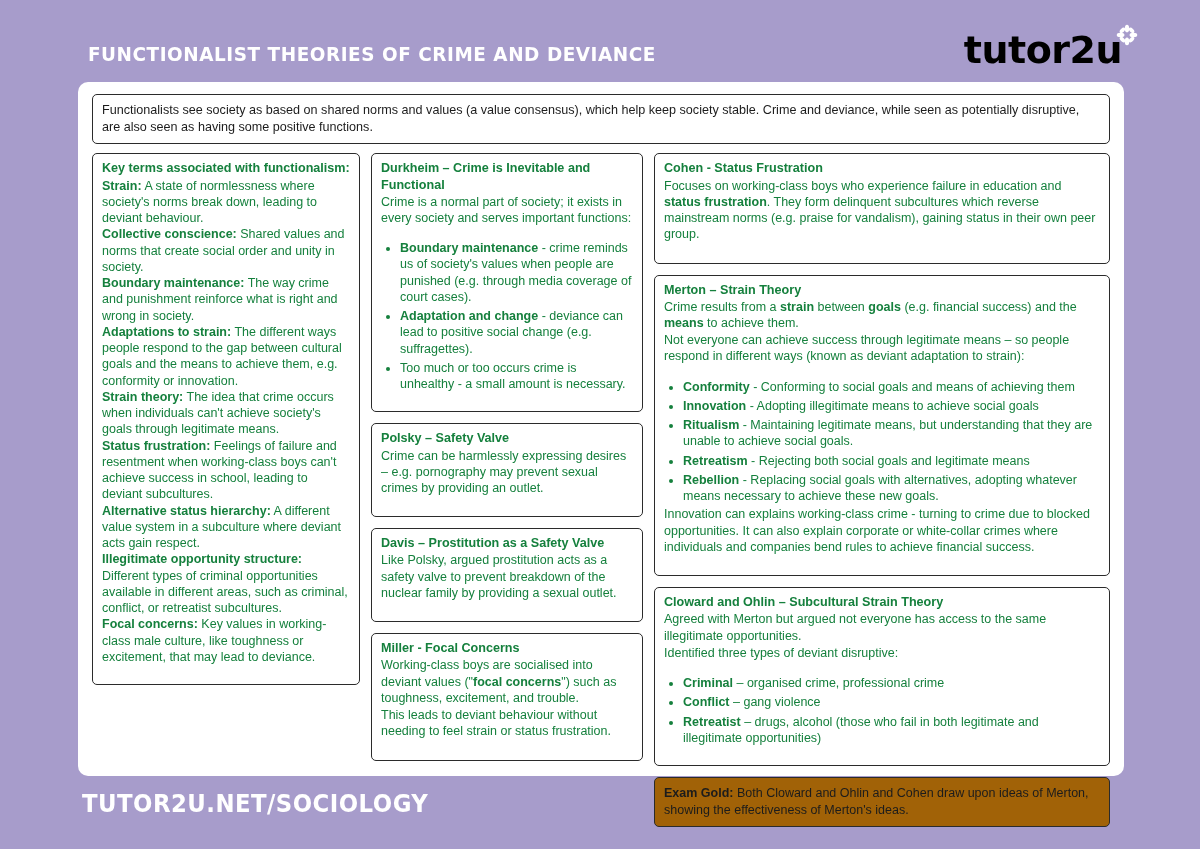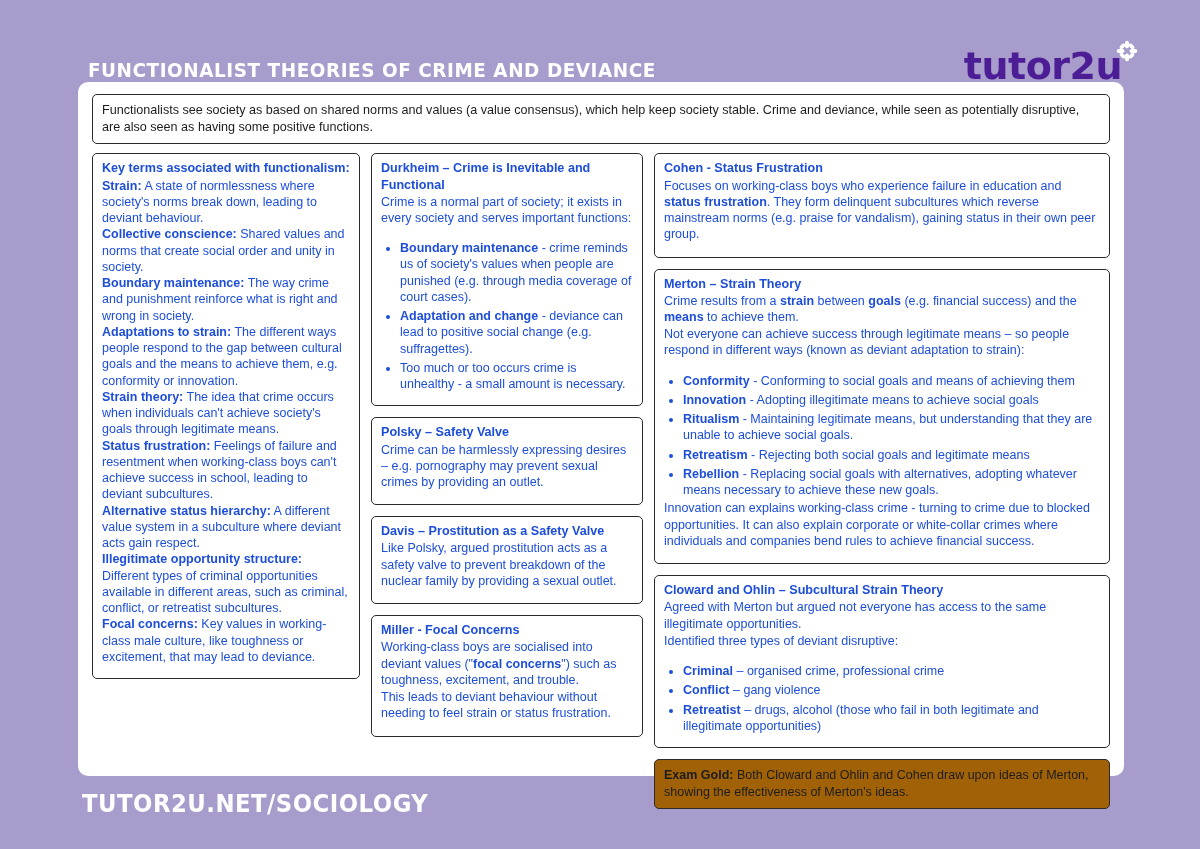--- a/index.html
+++ b/index.html
@@ -16,21 +16,21 @@
     position: relative;
     width: 1200px;
     height: 849px;
     background: #a79ccb;
     box-sizing: border-box;
     overflow: hidden;
   }
   
   .header {
     position: absolute;
-    top: 16px; left: 0;
+    top: 0; left: 0;
     width: 1200px;
     height: 88px;
   }
   .header-title {
     position: absolute;
     left: 88px;
     top: 42px;
     font-family: "DejaVu Sans", sans-serif;
     font-size: 20px;
     font-weight: bold;
@@ -40,21 +40,21 @@
     transform: scaleX(0.92);
     transform-origin: left center;
   }
   .brand {
     position: absolute;
     right: 78px;
     top: 28px;
     font-family: "DejaVu Sans", sans-serif;
     font-size: 38px;
     font-weight: bold;
-    color: #4c1d95;
+    color: #000000;
     letter-spacing: -0.5px;
   }
   .brand-flower {
     position: absolute;
     right: 62px;
     top: 24px;
     width: 22px;
     height: 22px;
     color: #ffffff;
   }
@@ -83,24 +83,24 @@
     display: flex;
     gap: 11px;
     align-items: flex-start;
   }
   .col1 { width: 268px; }
   .col2 { width: 272px; }
   .col3 { flex: 1; }
   .box {
     border: 1.5px solid #2b2b2b;
     border-radius: 5px;
-    padding: 6px 9px 13px 9px;
+    padding: 6px 9px 19px 9px;
     font-size: 12.5px;
     line-height: 1.3;
-    color: #1d4ed8;
+    color: #15803d;
     margin-bottom: 11px;
     box-sizing: border-box;
   }
   .box:last-child { margin-bottom: 0; }
   .box-title {
     font-weight: bold;
     font-size: 12.6px;
     line-height: 1.28;
     margin-bottom: 1px;
   }

